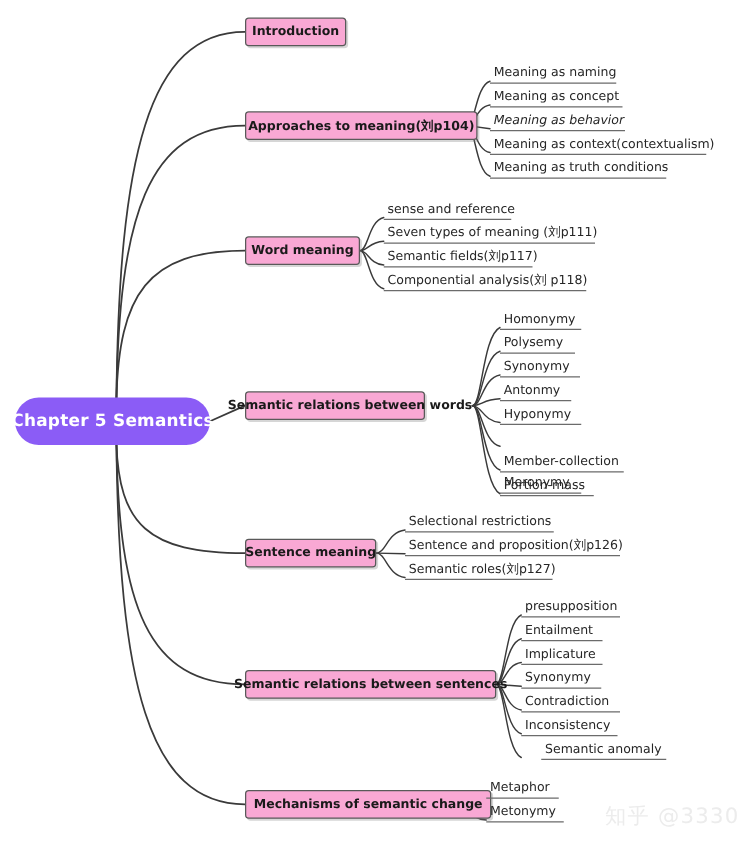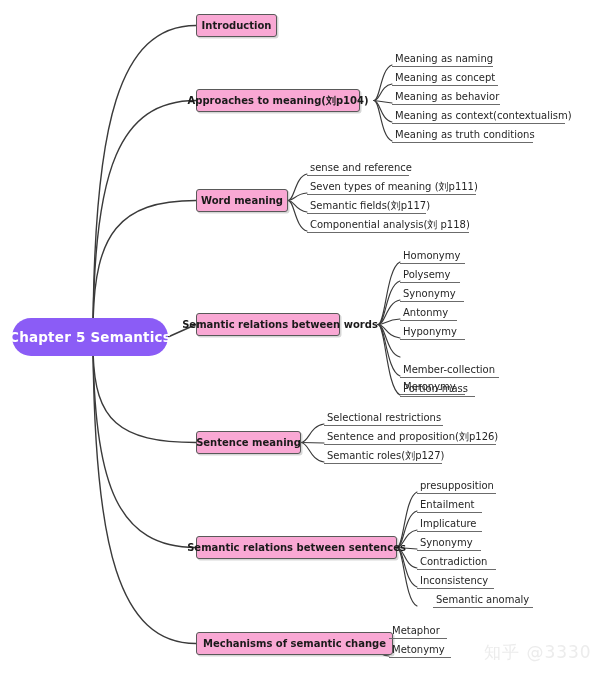--- a/index.html
+++ b/index.html
@@ -118,24 +118,24 @@
       <path d="M 397 547.5 L 417 549" fill="none" stroke="#3a3a3a" stroke-width="1.15" stroke-linecap="round"></path>
       <path d="M 397 547.5 C 403.8 547.5, 404.4 565.95, 417 568" fill="none" stroke="#3a3a3a" stroke-width="1.15" stroke-linecap="round"></path>
       <path d="M 397 547.5 C 403.8 547.5, 404.4 583.05, 417 587" fill="none" stroke="#3a3a3a" stroke-width="1.15" stroke-linecap="round"></path>
       <path d="M 397 547.5 C 403.8 547.5, 404.4 600.15, 417 606" fill="none" stroke="#3a3a3a" stroke-width="1.15" stroke-linecap="round"></path>
       <path d="M 93.12 354 C 95.12 544.03, 118 643.5, 196 643.5" fill="none" stroke="#3a3a3a" stroke-width="1.4" stroke-linecap="round"></path>
       <path d="M 365 643.5 C 373.16 643.5, 374.08 637.65, 389 637" fill="none" stroke="#3a3a3a" stroke-width="1.15" stroke-linecap="round"></path>
       <path d="M 365 643.5 C 373.16 643.5, 374.08 654.75, 389 656" fill="none" stroke="#3a3a3a" stroke-width="1.15" stroke-linecap="round"></path>
     </svg>
 <div class="root-node" style="left: 12px; top: 318px; width: 156px; height: 38px; background: #8b5cf6; color: rgb(255, 255, 255);">Chapter 5 Semantics</div>
     <div class="branch-node" style="left: 196px; top: 14px; width: 81px;">Introduction</div>
-    <div class="branch-node" style="left: 196px; top: 89px; width: 164px;">Approaches to meaning(刘p104)</div>
+    <div class="branch-node" style="left: 196px; top: 89px; width: 186px;">Approaches to meaning(刘p104)</div>
     <div class="leaf-node" style="left: 392px; top: 52px; width: 101px;">Meaning as naming</div>
     <div class="leaf-node" style="left: 392px; top: 71px; width: 106px;">Meaning as concept</div>
-    <div class="leaf-node" style="left: 392px; top: 90px; width: 108px;">Meaning as behavior</div>
+    <div class="leaf-node" style="left: 392px; top: 90px; width: 108px; font-style: italic;">Meaning as behavior</div>
     <div class="leaf-node" style="left: 392px; top: 109px; width: 173px;">Meaning as context(contextualism)</div>
     <div class="leaf-node" style="left: 392px; top: 128px; width: 141px;">Meaning as truth conditions</div>
     <div class="branch-node" style="left: 196px; top: 189px; width: 92px;">Word meaning</div>
     <div class="leaf-node" style="left: 307px; top: 161px; width: 102px;">sense and reference</div>
     <div class="leaf-node" style="left: 307px; top: 180px; width: 169px;">Seven types of meaning  (刘p111)</div>
     <div class="leaf-node" style="left: 307px; top: 199px; width: 119px;">Semantic fields(刘p117)</div>
     <div class="leaf-node" style="left: 307px; top: 218px; width: 162px;">Componential analysis(刘 p118)</div>
     <div class="branch-node" style="left: 196px; top: 313px; width: 144px; padding-left: 32px;">Semantic relations between words</div>
     <div class="leaf-node" style="left: 400px; top: 249px; width: 65px;">Homonymy</div>
     <div class="leaf-node" style="left: 400px; top: 268px; width: 60px;">Polysemy</div>

